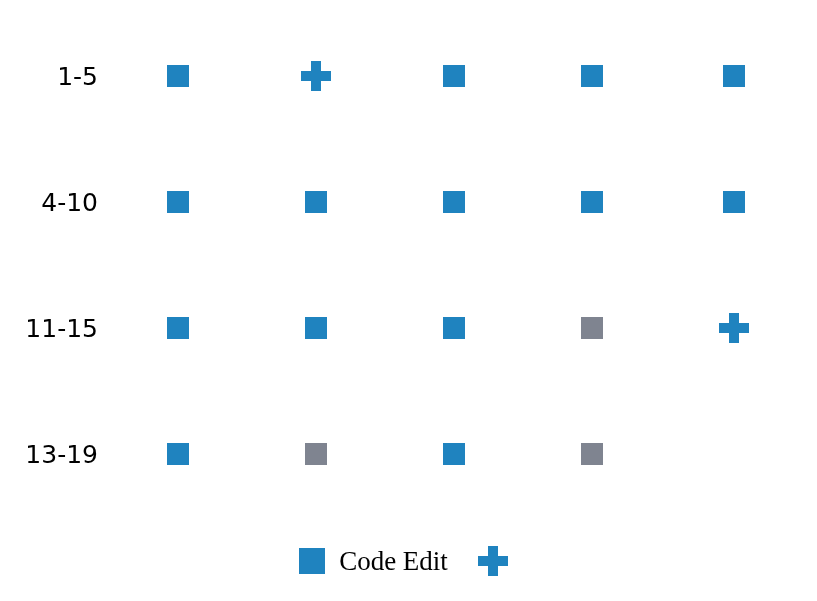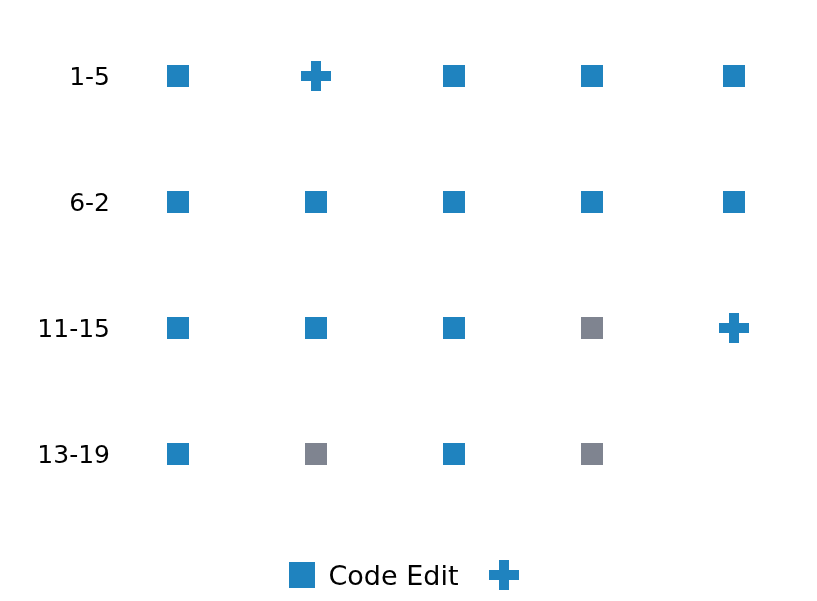--- a/index.html
+++ b/index.html
@@ -21,21 +21,21 @@
   
   #plot-area {
     position: absolute;
     left: 0;
     top: 0;
     width: 817px;
     height: 520px;
   }
   .ytick-label {
     position: absolute;
-    right: 0;
+    right: 12px;
     transform: translateY(-50%);
     font-size: 25px;
     color: #000000;
     white-space: nowrap;
     line-height: 1;
   }
   .ytick-wrap {
     position: absolute;
     left: 0;
     width: 110px;
@@ -76,23 +76,24 @@
   }
   
   #legend {
     position: absolute;
     left: 0;
     top: 532px;
     width: 817px;
     height: 58px;
     display: flex;
     flex-direction: row;
-    align-items: flex-end;
+    align-items: center;
     justify-content: center;
     gap: 8px;
+    font-family: Liberation Serif, serif;
   }
   .legend-entry {
     display: flex;
     flex-direction: row;
     align-items: center;
     margin-right: 22px;
   }
   .legend-entry:last-child {
     margin-right: 0;
   }
@@ -126,21 +127,21 @@
 <body>
 
 <div id="figure">
 
   <div id="plot-area">
     <div id="ytick-labels">
         <div class="ytick-wrap" style="top: 76px;">
           <div class="ytick-label">1-5</div>
         </div>
         <div class="ytick-wrap" style="top: 202px;">
-          <div class="ytick-label">6-2</div>
+          <div class="ytick-label">4-10</div>
         </div>
         <div class="ytick-wrap" style="top: 328px;">
           <div class="ytick-label">11-15</div>
         </div>
         <div class="ytick-wrap" style="top: 454px;">
           <div class="ytick-label">13-19</div>
         </div>
       </div>
     <div id="markers">
         <div class="marker marker-square" style="left: 178px; top: 76px; background: rgb(31, 131, 191);"></div>

